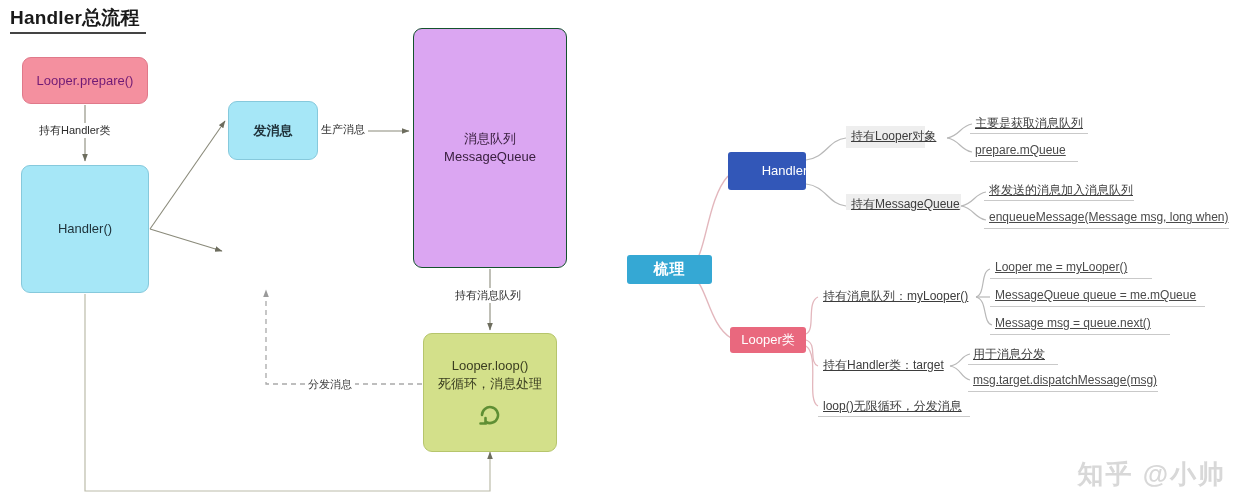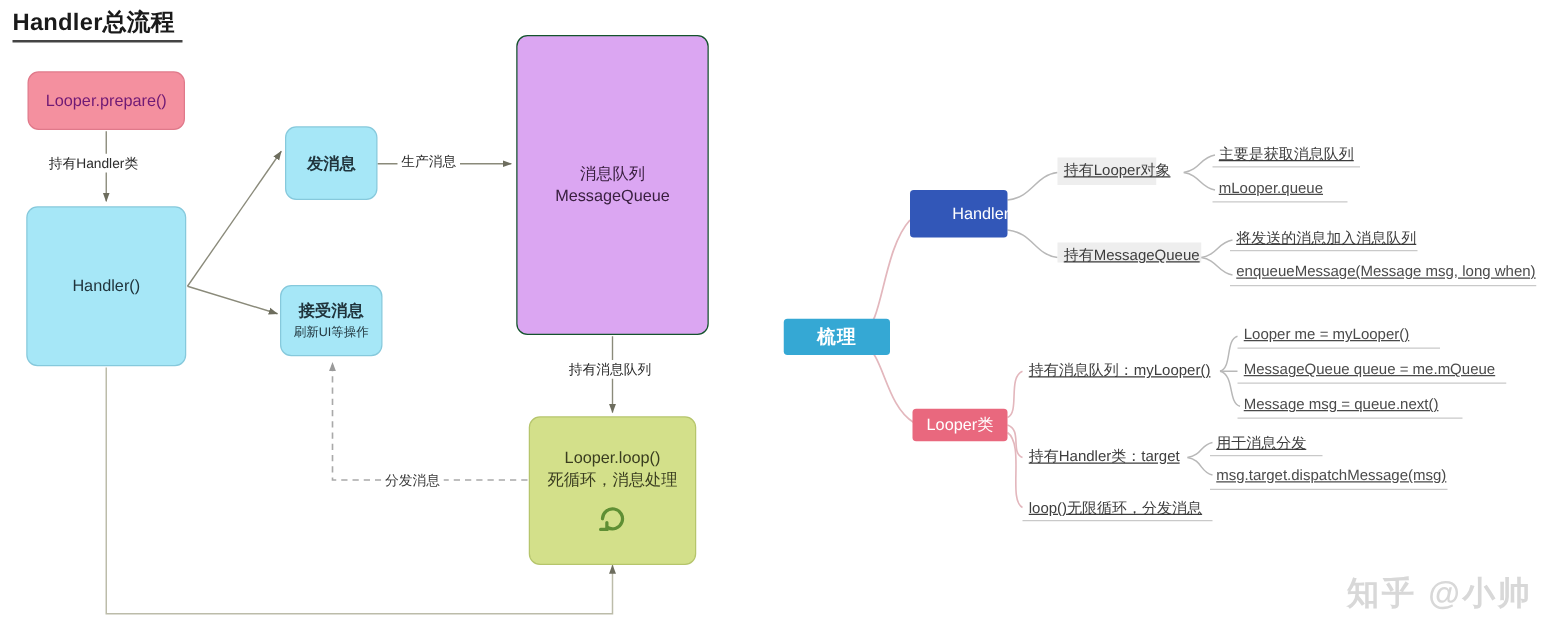--- a/index.html
+++ b/index.html
@@ -254,28 +254,24 @@
   <div class="title-rule"></div>
 
   <div class="node node-pink" style="left:22px; top:57px; width:126px; height:47px;">
     <span>Looper.prepare()</span>
   </div>
 
   <div class="node node-cyan" style="left:21px; top:165px; width:128px; height:128px;">
     <span>Handler()</span>
   </div>
 
-  <div class="node node-cyan" style="left:228px; top:101px; width:74px; height:59px; font-weight:bold;">
+  <div class="node node-cyan" style="left:228px; top:101px; width:90px; height:59px; font-weight:bold;">
     <span>发消息</span>
   </div>
 
-  <div class="node node-cyan" style="left:224px; top:228px; width:82px; height:57px;">
-    <span class="strong">接受消息</span>
-    <span class="sub">刷新UI等操作</span>
-  </div>
 
   <div class="node node-purple" style="left:413px; top:28px; width:154px; height:240px;">
     <span>消息队列</span>
     <span class="line2">MessageQueue</span>
   </div>
 
   <div class="node node-olive" style="left:423px; top:333px; width:134px; height:119px;">
     <span>Looper.loop()</span>
     <span class="line2">死循环，消息处理</span>
     <svg class="loop-glyph" viewBox="0 0 26 26" xmlns="http://www.w3.org/2000/svg">
@@ -301,21 +297,21 @@
   </div>
 
   <div class="mm-node mm-looper" style="left:730px; top:327px; width:76px; height:26px;">
     <span>Looper类</span>
   </div>
 
   <div class="mm-leaf shaded" style="left:846px; top:126px; width:79px; height:22px;">持有Looper对象</div>
 
   <div class="mm-leaf underlined" style="left:970px; top:113px; width:118px; height:21px;">主要是获取消息队列</div>
 
-  <div class="mm-leaf underlined code" style="left:970px; top:141px; width:108px; height:21px;">mLooper.queue</div>
+  <div class="mm-leaf underlined code" style="left:970px; top:141px; width:108px; height:21px;">prepare.mQueue</div>
 
   <div class="mm-leaf shaded" style="left:846px; top:194px; width:115px; height:16px;">持有MessageQueue</div>
 
   <div class="mm-leaf underlined" style="left:984px; top:180px; width:150px; height:21px;">将发送的消息加入消息队列</div>
 
   <div class="mm-leaf underlined code" style="left:984px; top:208px; width:245px; height:21px;">enqueueMessage(Message msg, long when)</div>
 
   <div class="mm-leaf" style="left:818px; top:286px; width:162px; height:21px;">持有消息队列：myLooper()</div>
 
   <div class="mm-leaf underlined code" style="left:990px; top:258px; width:162px; height:21px;">Looper me = myLooper()</div>

